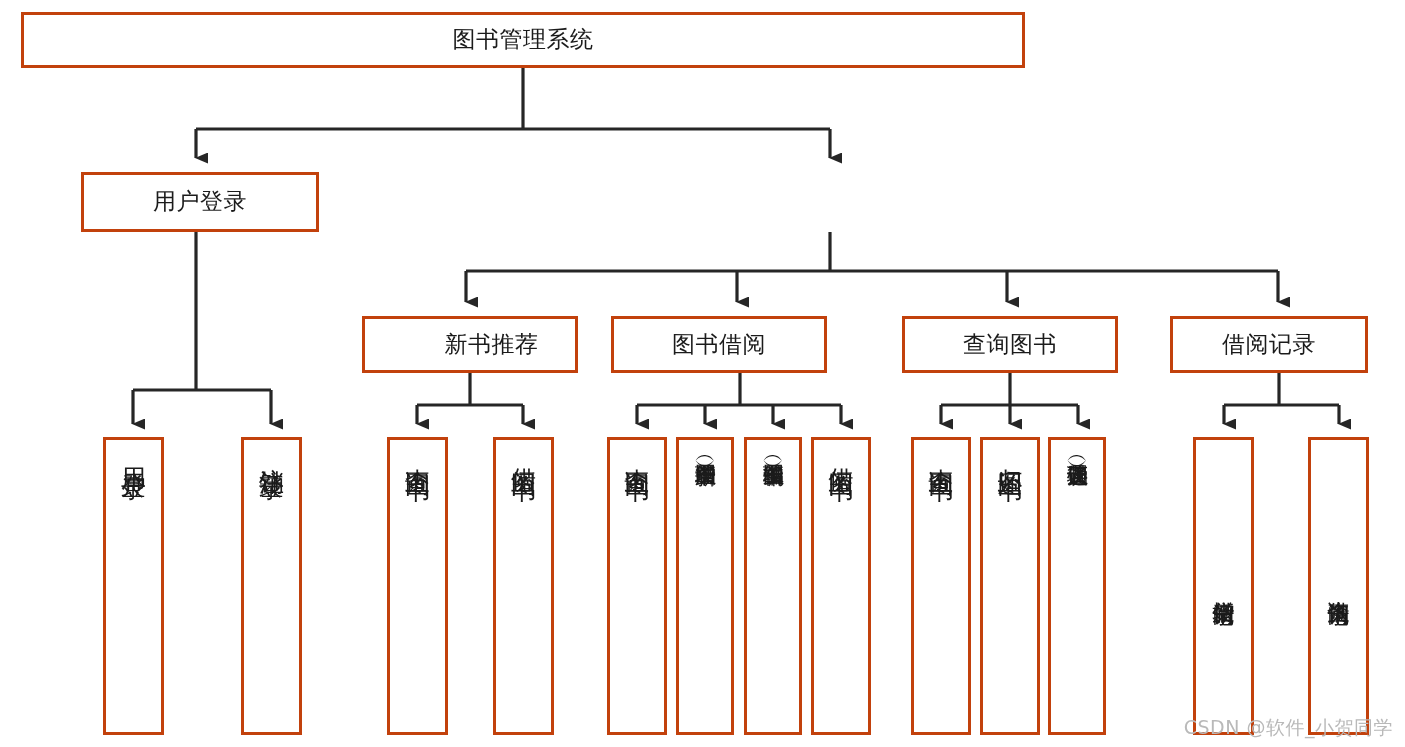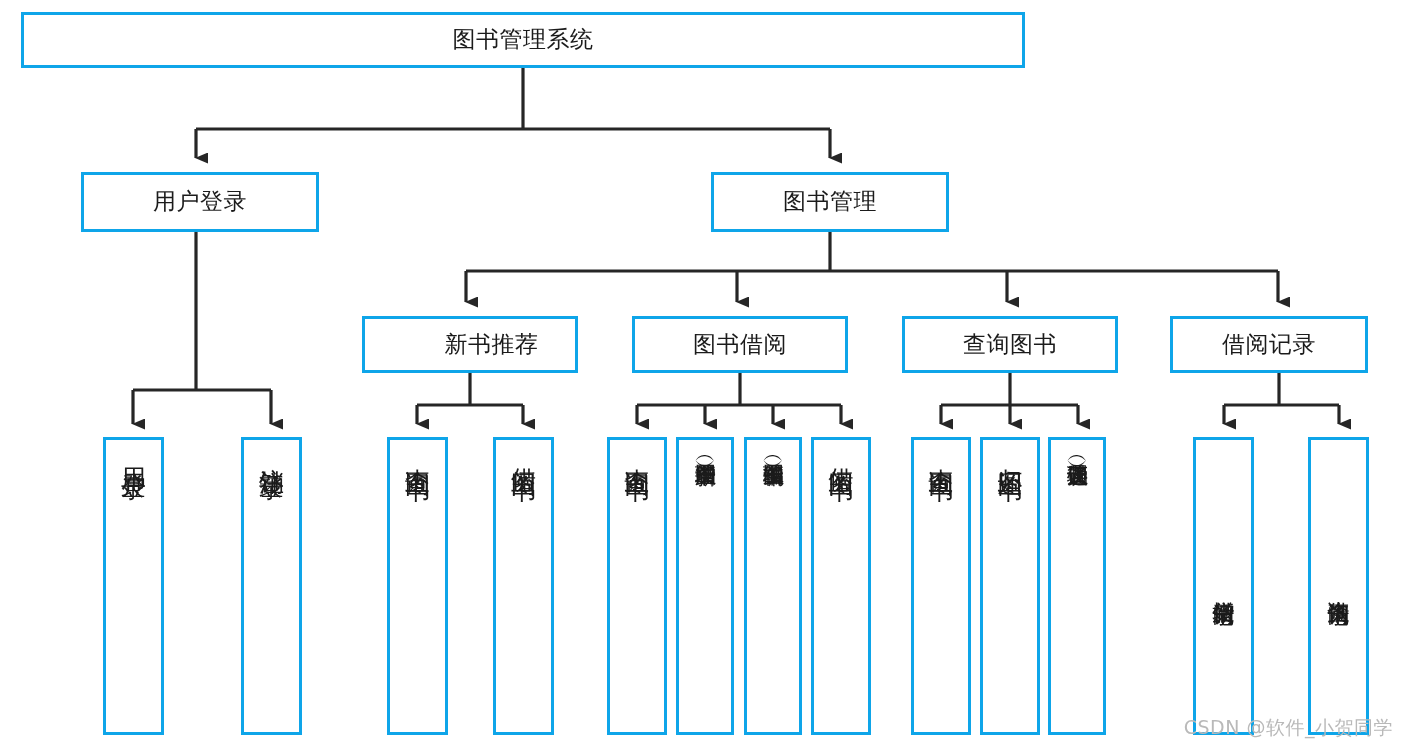--- a/index.html
+++ b/index.html
@@ -21,21 +21,21 @@
   #diagram-svg {
     position: absolute;
     left: 0;
     top: 0;
     width: 1405px;
     height: 747px;
   }
   .node-box {
     position: absolute;
     box-sizing: border-box;
-    border: 3px solid #0ea5e9;
+    border: 3px solid #c2410c;
     background: #ffffff;
     display: flex;
     align-items: center;
     justify-content: center;
     color: #1b1b1b;
   }
   .node-label {
     display: block;
     text-align: center;
     line-height: 1.18;
@@ -140,29 +140,26 @@
   </svg>
 
   <div class="node-box node-h" style="left:21px; top:12px; width:1004px; height:56px;">
     <span class="node-label">图书管理系统</span>
   </div>
 
   <div class="node-box node-h" style="left:81px; top:172px; width:238px; height:60px;">
     <span class="node-label">用户登录</span>
   </div>
 
-  <div class="node-box node-h" style="left:711px; top:172px; width:238px; height:60px;">
-    <span class="node-label">图书管理</span>
-  </div>
 
   <div class="node-box node-h" style="left:362px; top:316px; width:216px; height:57px;padding-left:43px;">
     <span class="node-label">新书推荐</span>
   </div>
 
-  <div class="node-box node-h" style="left:632px; top:316px; width:216px; height:57px;">
+  <div class="node-box node-h" style="left:611px; top:316px; width:216px; height:57px;">
     <span class="node-label">图书借阅</span>
   </div>
 
   <div class="node-box node-h" style="left:902px; top:316px; width:216px; height:57px;">
     <span class="node-label">查询图书</span>
   </div>
 
   <div class="node-box node-h" style="left:1170px; top:316px; width:198px; height:57px;">
     <span class="node-label">借阅记录</span>
   </div>

